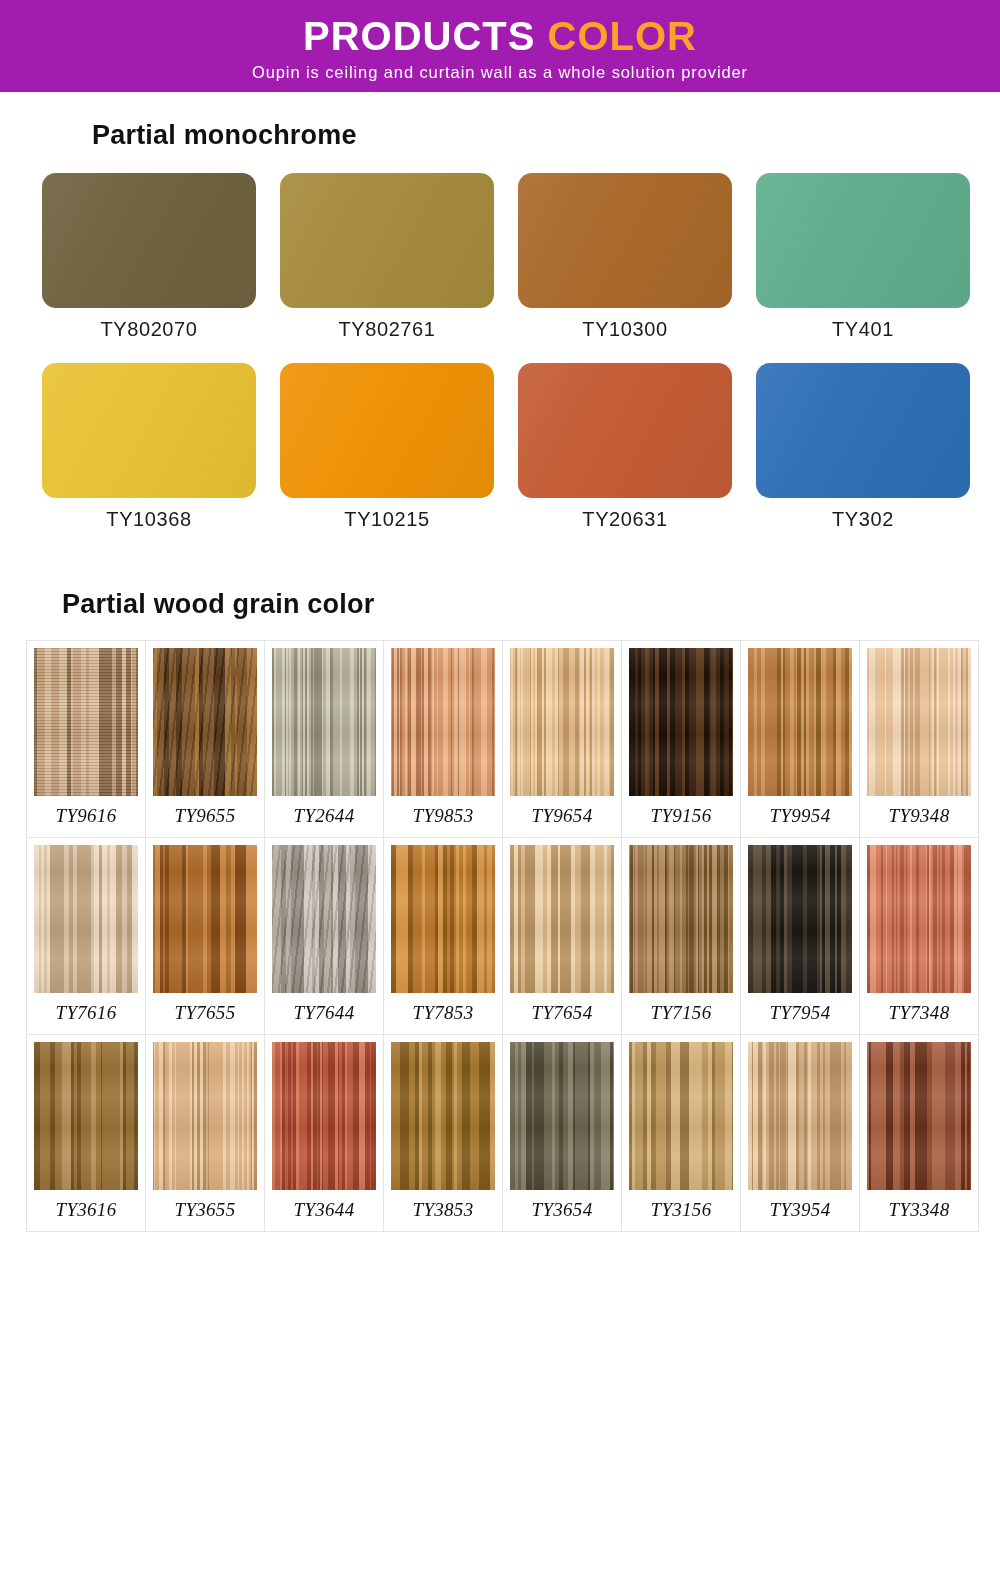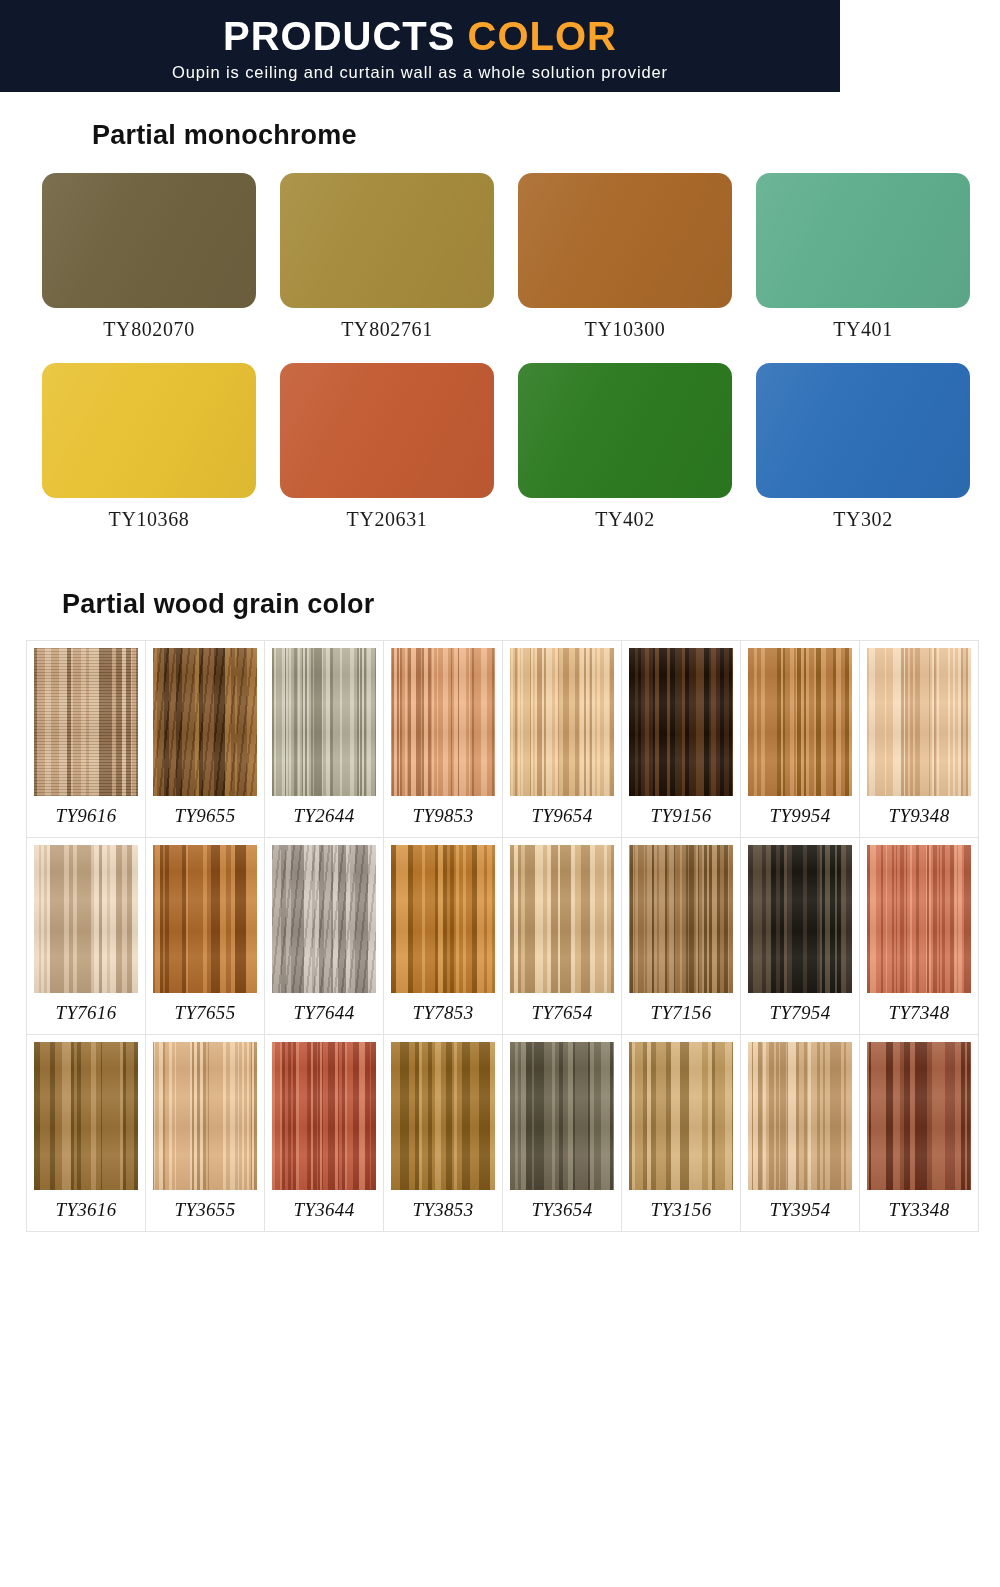--- a/index.html
+++ b/index.html
@@ -7,23 +7,23 @@
   html, body {
     width: 1000px;
     height: 1587px;
     background: #ffffff;
     font-family: "Liberation Sans", sans-serif;
     overflow: hidden;
   }
 
   
   .banner {
-    width: 840px;
+    width: 1000px;
     height: 92px;
-    background: #0f172a;
+    background: #a21caf;
     display: flex;
     flex-direction: column;
     align-items: center;
     justify-content: center;
     padding-top: 4px;
   }
   .banner-title {
     font-size: 40px;
     font-weight: 700;
     letter-spacing: 1px;
@@ -80,21 +80,21 @@
     background: linear-gradient(118deg,
        rgba(255,255,255,0.085) 0%,
        rgba(255,255,255,0.02) 34%,
        rgba(0,0,0,0.015) 62%,
        rgba(0,0,0,0.05) 100%);
     pointer-events: none;
   }
   .mono-label {
     margin-top: 10px;
     margin-bottom: 22px;
-    font-family: Liberation Serif, serif;
+    font-family: Liberation Sans, sans-serif;
     font-size: 20px;
     color: #1b1b1b;
     letter-spacing: 0.6px;
     white-space: nowrap;
   }
 
   
   .wood-grid {
     margin: 20px 0 0 0;
     padding: 0 22px 0 26px;
@@ -160,28 +160,28 @@
     </div>
     <div class="mono-cell">
       <div class="mono-swatch" style="background: rgb(95, 174, 141);"></div>
       <div class="mono-label">TY401</div>
     </div>
     <div class="mono-cell">
       <div class="mono-swatch" style="background: rgb(232, 194, 52);"></div>
       <div class="mono-label">TY10368</div>
     </div>
     <div class="mono-cell">
+      <div class="mono-swatch" style="background: rgb(239, 146, 6);"></div>
+      <div class="mono-label">TY10215</div>
+    </div>
+    <div class="mono-cell">
       <div class="mono-swatch" style="background: rgb(195, 92, 52);"></div>
       <div class="mono-label">TY20631</div>
     </div>
     <div class="mono-cell">
-      <div class="mono-swatch" style="background: rgb(45, 122, 33);"></div>
-      <div class="mono-label">TY402</div>
-    </div>
-    <div class="mono-cell">
       <div class="mono-swatch" style="background: rgb(46, 111, 183);"></div>
       <div class="mono-label">TY302</div>
     </div>
   </div>
 
 <h2 class="section-title" id="wood-heading">Partial wood grain color</h2>
 
 <div class="wood-grid">
     <div class="wood-cell">
       <div class="wood-swatch" style="background: rgb(201, 161, 121);">

